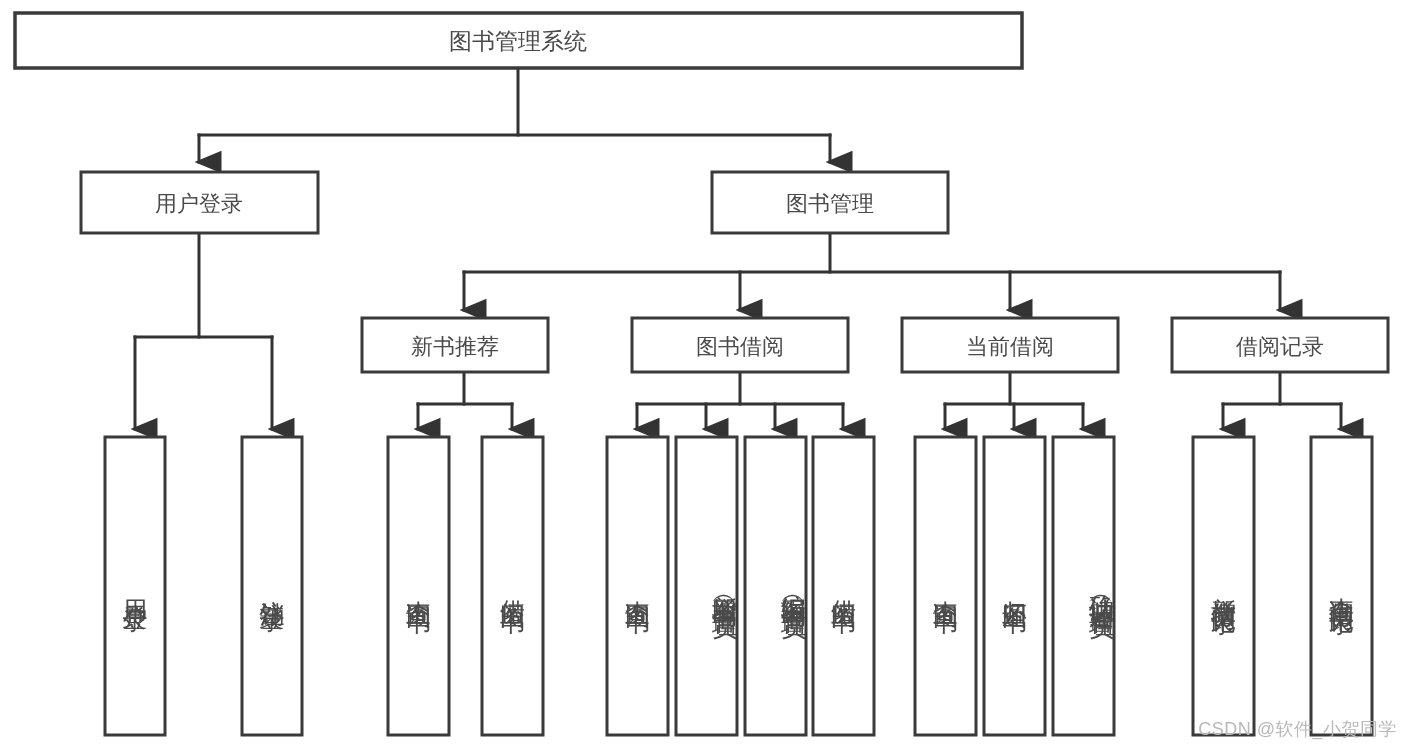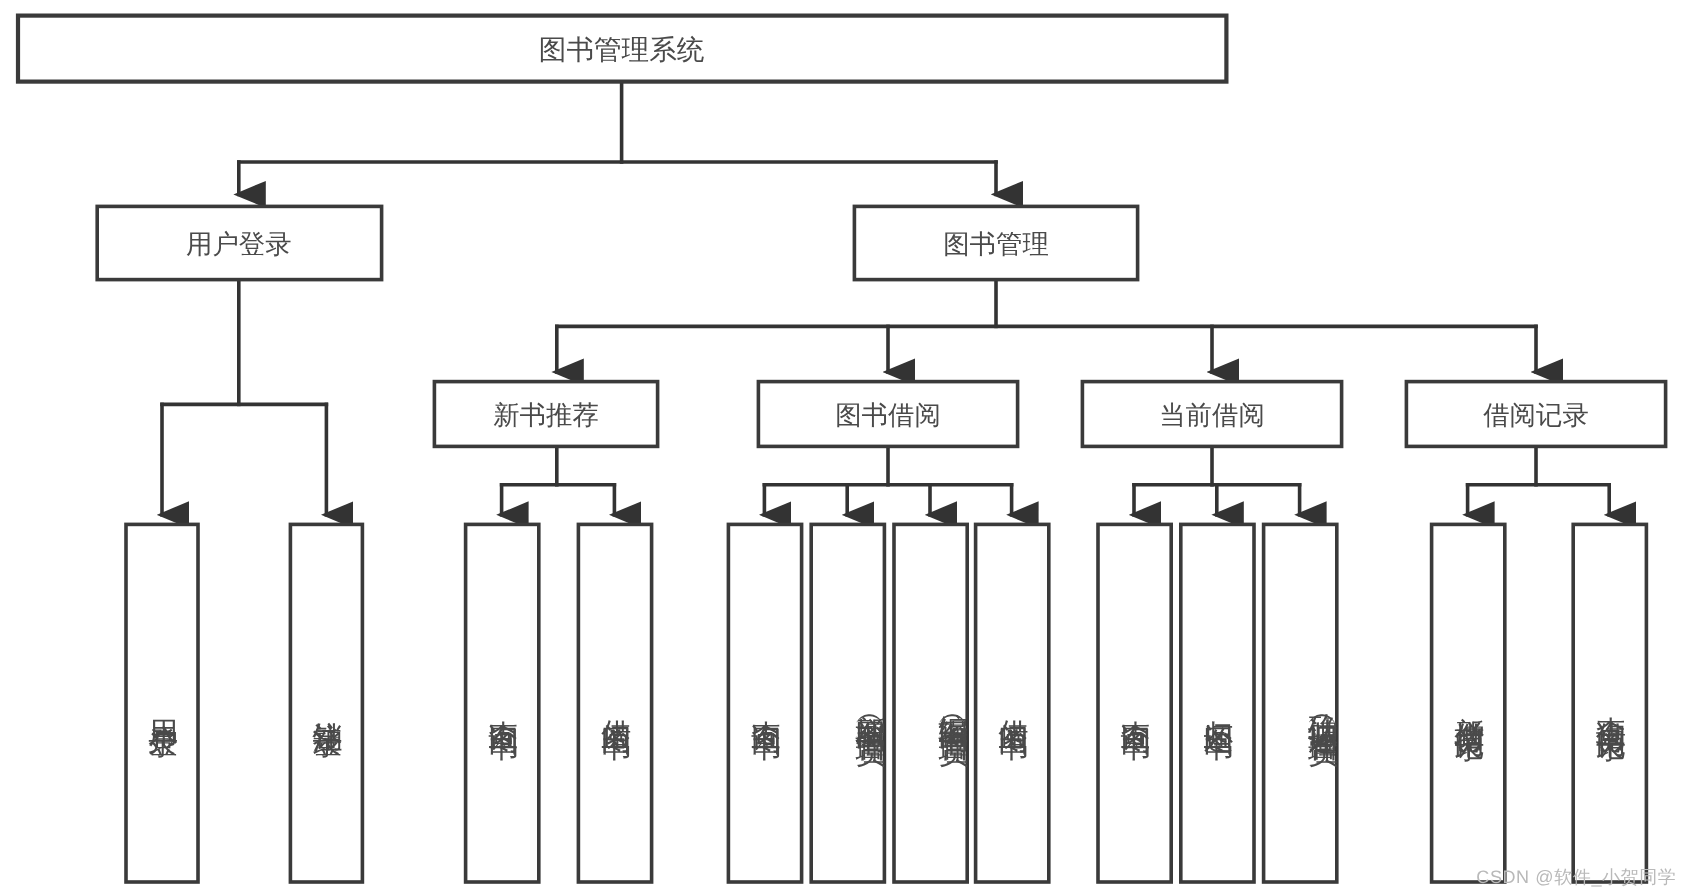--- a/index.html
+++ b/index.html
@@ -69,21 +69,21 @@
   }
   .leaf-label-wrap.centered {
     align-items: center;
     padding-top: 0;
   }
   .watermark {
     position: absolute;
     right: 8px;
     bottom: 6px;
     font-family: "Liberation Sans", "DejaVu Sans", sans-serif;
-    font-size: 15px;
+    font-size: 18px;
     color: #b9b9b9;
     letter-spacing: 0.5px;
     pointer-events: none;
     white-space: nowrap;
     margin-left: 20px;
   }
 </style>
 </head>
 <body>
 

